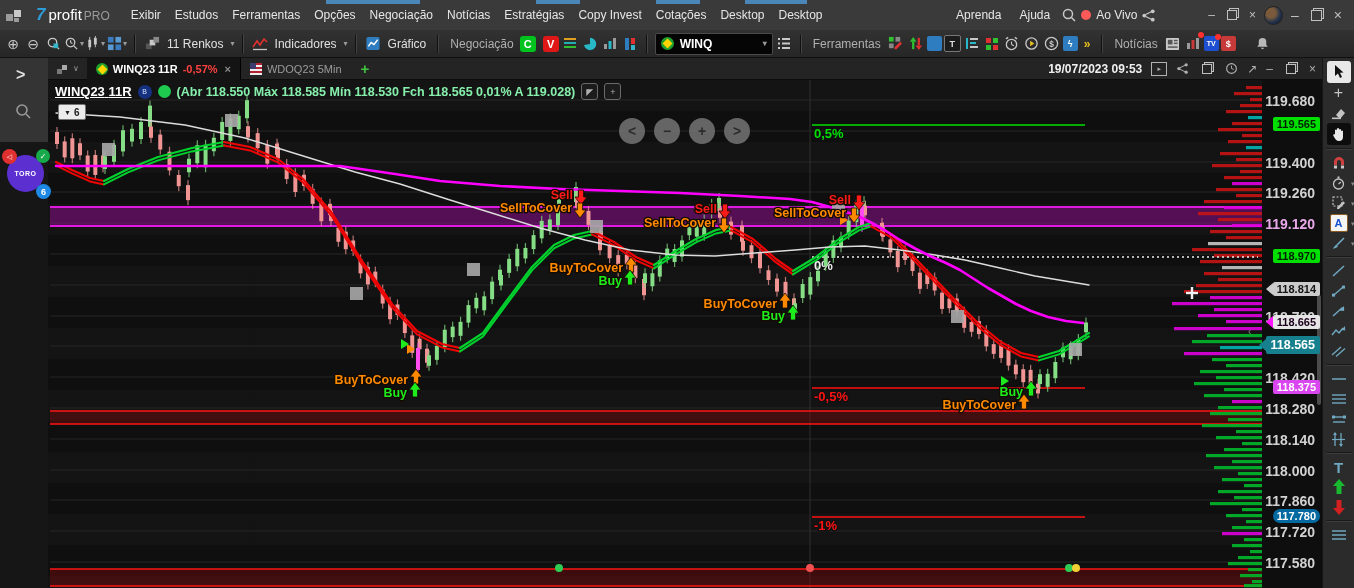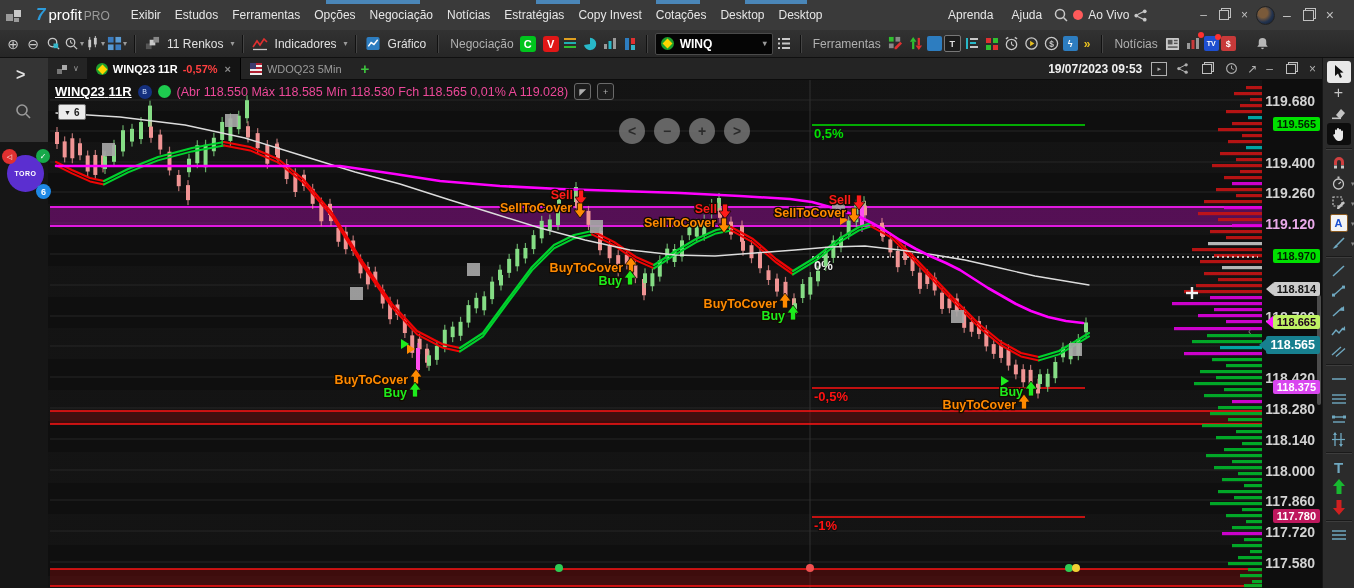--- a/index.html
+++ b/index.html
@@ -9,21 +9,21 @@
   #menubar{position:absolute;left:0;top:0;width:1354px;height:30px;background:#3a3a3a;
            display:flex;align-items:center;gap:0;color:#e6e6e6;font-size:12px;z-index:20;}
   .top-strip{position:absolute;top:0;height:4px;background:#4a86b8;z-index:25;}
   #app-grid-icon{width:22px;height:18px;margin-left:6px;position:relative;flex:none;}
   #app-grid-icon i{position:absolute;background:#9a9a9a;}
   .logo{display:flex;align-items:baseline;margin:0 14px 0 8px;flex:none;}
   .logo .mark{color:#2d9cdb;font-weight:bold;font-size:17px;font-style:italic;margin-right:3px;}
   .logo .word{color:#fff;font-weight:normal;font-size:15px;letter-spacing:0;}
   .logo .suffix{color:#9a9a9a;font-size:12px;margin-left:2px;}
   .menu-item{padding:0 7px;cursor:default;white-space:nowrap;}
-  #menubar-right{margin-left:auto;display:flex;align-items:center;gap:4px;padding-right:16px;}
+  #menubar-right{margin-left:auto;display:flex;align-items:center;gap:4px;padding-right:8px;}
   .live-dot{width:10px;height:10px;border-radius:50%;background:#ff5a5a;display:inline-block;}
   .winbtn{color:#c0c0c0;font-size:12px;padding:0 4px;cursor:default;}
   .dbl-square{width:8px;height:8px;border:1px solid #c0c0c0;box-shadow:2px -2px 0 -1px #3a3a3a,2px -2px 0 0 #c0c0c0;display:inline-block;margin:0 4px;}
   .avatar{width:17px;height:17px;border-radius:50%;background:radial-gradient(circle at 35% 35%,#7a5a3a 0 30%,#22334f 60%,#101828 100%);border:1px solid #222;}
   
   #toolbar{position:absolute;left:0;top:30px;width:1354px;height:28px;
            background:linear-gradient(#323232,#262626);border-bottom:1px solid #101010;
            display:flex;align-items:center;color:#c8c8c8;font-size:12px;z-index:20;gap:2px;padding-left:4px;box-sizing:border-box;}
   .tb-icon{min-width:18px;height:20px;display:flex;align-items:center;justify-content:center;
            font-size:14px;color:#c8c8c8;flex:none;cursor:default;}
@@ -71,21 +71,21 @@
   .replay-box{width:14px;height:12px;border:1px solid #b0b0b0;display:flex;align-items:center;justify-content:center;font-size:7px;color:#b0b0b0;}
   
   #chart-wrap{position:absolute;left:48px;top:80px;width:1274px;height:508px;
               background:#0f0f0f;z-index:5;}
   #chart-wrap .stripes{position:absolute;inset:0;background:repeating-linear-gradient(180deg,rgba(255,255,255,0.018) 0 31px,rgba(0,0,0,0) 31px 62px);}
   #chart-svg{position:absolute;left:0;top:0;}
   #chart-header{position:absolute;left:7px;top:3px;display:flex;align-items:center;gap:6px;z-index:8;}
   #chart-header .sym{color:#fff;font-weight:bold;font-size:13px;text-decoration:underline;}
   #chart-header .b3{width:14px;height:14px;border-radius:50%;background:#15307e;color:#cfe0ff;font-size:7px;display:flex;align-items:center;justify-content:center;}
   #chart-header .live{width:13px;height:13px;border-radius:50%;background:#1ecb4f;}
-  #chart-header .ohlc{color:#ec4899;font-weight:normal;font-size:12.5px;white-space:nowrap;}
+  #chart-header .ohlc{color:#86efac;font-weight:bold;font-size:12.5px;white-space:nowrap;}
   .hdr-btn{width:15px;height:15px;border:1px solid #6a6a6a;border-radius:3px;color:#b0b0b0;font-size:9px;
            display:flex;align-items:center;justify-content:center;background:#1c1c1c;}
   #collapse-chip{position:absolute;left:10px;top:24px;height:14px;padding:0 5px;background:#ececec;border:1px solid #777;
                  border-radius:2px;color:#222;font-size:10px;font-weight:bold;display:flex;align-items:center;gap:3px;z-index:8;}
   .nav-circles{position:absolute;top:38px;display:flex;gap:9px;z-index:8;}
   .nav-circle{width:26px;height:26px;border-radius:50%;background:#757575;opacity:.85;color:#2e2e2e;
               font-size:14px;font-weight:bold;display:flex;align-items:center;justify-content:center;}
   
   #price-axis{position:absolute;left:1262px;top:80px;width:60px;height:508px;background:#0e0e0e;z-index:9;overflow:visible;}
   .tick{position:absolute;right:7px;color:#d2d2d2;font-size:14px;font-weight:bold;white-space:nowrap;}
@@ -934,24 +934,24 @@
       <div class="tick" style="top: 290px; color: rgb(210, 210, 210); text-align: right;">118.420</div>
       <div class="tick" style="top: 321px; color: rgb(210, 210, 210);">118.280</div>
       <div class="tick" style="top: 352px; color: rgb(210, 210, 210);">118.140</div>
       <div class="tick" style="top: 383px; color: rgb(210, 210, 210);">118.000</div>
       <div class="tick" style="top: 413px; color: rgb(210, 210, 210);">117.860</div>
       <div class="tick" style="top: 444px; color: rgb(210, 210, 210);">117.720</div>
       <div class="tick" style="top: 475px; color: rgb(210, 210, 210);">117.580</div>
       <div class="badge" style="top: 37px; background: rgb(0, 224, 0); color: rgb(0, 32, 0);">119.565</div>
       <div class="badge" style="top: 169px; background: rgb(0, 224, 0); color: rgb(0, 32, 0);">118.970</div>
       <div class="badge" style="top: 202px; background: rgb(204, 204, 204); color: rgb(20, 20, 20);">118.814<span class="arr" style="border-right: 7px solid rgb(204, 204, 204);"></span></div>
-      <div class="badge" style="top: 235px; background: #bef264; color: rgb(28, 0, 28);">118.665<span class="arr" style="border-right: 7px solid rgb(255, 20, 255);"></span></div>
+      <div class="badge" style="top: 235px; background: #e5e5e5; color: rgb(28, 0, 28);">118.665<span class="arr" style="border-right: 7px solid rgb(255, 20, 255);"></span></div>
       <div class="badge" style="top: 256px; background: rgb(23, 128, 143); color: rgb(255, 255, 255); font-size: 12.5px; padding: 2px 5px;">118.565<span class="arr" style="border-right: 7px solid rgb(23, 128, 143);"></span></div>
       <div class="badge" style="top: 300px; background: #d946ef; color: rgb(255, 255, 255);">118.375</div>
-      <div class="badge" style="top: 429px; background: #be185d; color: rgb(255, 255, 255);">117.780</div>
+      <div class="badge" style="top: 429px; background: #0369a1; color: rgb(255, 255, 255); border-radius: 7px;">117.780</div>
     </div>
 
   <div id="right-tools">
     <span class="rt sel-light">
       <svg width="12" height="14" viewBox="0 0 12 14">
           <polygon points="2,0 2,11 5,8.5 7,13 9,12 7,7.8 10.5,7.5" fill="#111"></polygon>
         </svg>
     </span>
     <span class="rt" style="font-size:16px;">+</span>
     <span class="rt">

